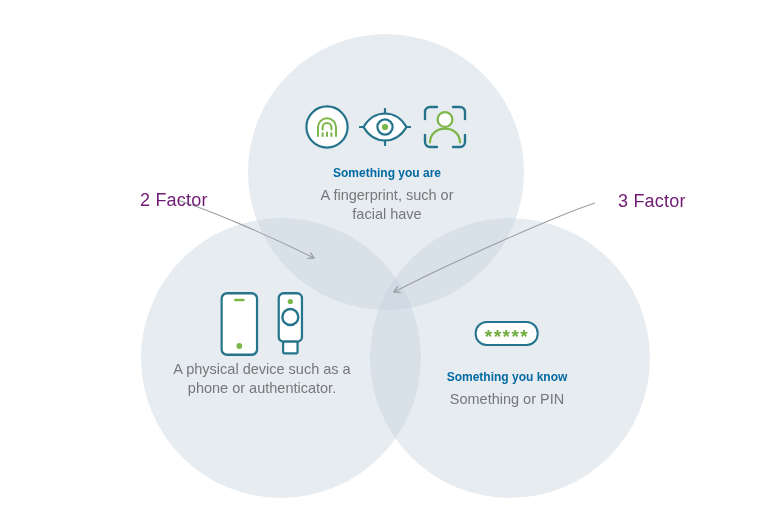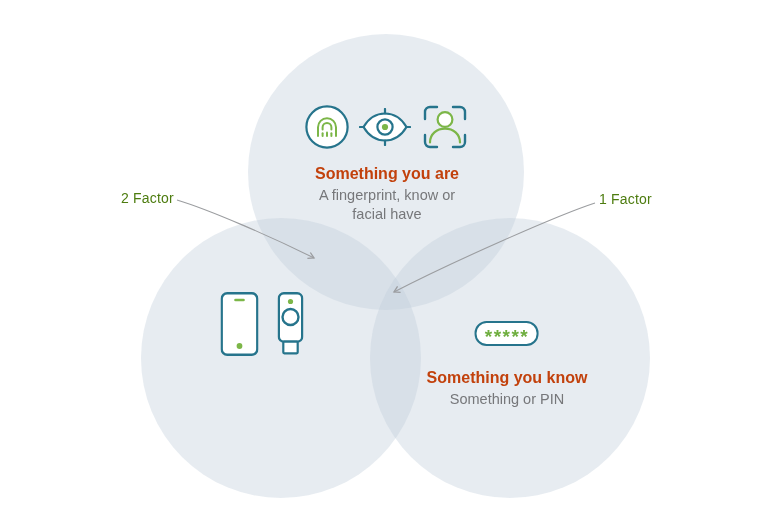--- a/index.html
+++ b/index.html
@@ -17,46 +17,47 @@
     background: rgba(192, 204, 218, 0.38);
   }
   .circle-are  { left: 248px; top: 34px;  width: 276px; height: 276px; }
   .circle-have { left: 141px; top: 218px; width: 280px; height: 280px; }
   .circle-know { left: 370px; top: 218px; width: 280px; height: 280px; }
 
   .arrows { position: absolute; left: 0; top: 0; width: 768px; height: 520px; }
 
   .factor-label {
     position: absolute;
-    font-size: 14px;
-    color: #4d7c0f;
+    font-size: 18px;
+    color: #701a75;
     letter-spacing: 0.2px;
+    margin-left: 19px;
   }
   .label-two   { left: 121px; top: 190px; }
   .label-three { left: 599px; top: 191px; }
 
   .content {
     position: absolute;
     display: flex;
     flex-direction: column;
     align-items: center;
     text-align: center;
   }
   .content-are  { left: 387px; top: 102px; transform: translateX(-50%); }
   .content-have { left: 262px; top: 292px; transform: translateX(-50%); }
   .content-know { left: 507px; top: 321px; transform: translateX(-50%); }
 
   .icon-row { display: flex; }
   .icon-row-are  { gap: 10px; align-items: center; height: 50px; }
   .icon-row-have { gap: 19px; align-items: flex-start; height: 65px; }
 
   .venn-title {
-    font-size: 16px;
+    font-size: 12px;
     font-weight: bold;
-    color: #c2410c;
+    color: #0369a1;
     line-height: 19px;
   }
   .content-are  .venn-title { margin-top: 12px; }
   .content-have .venn-title { margin-top: 10px; }
   .content-know .venn-title { margin-top: 22px; text-align: center; }
 
   .venn-subtitle {
     font-size: 14.5px;
     color: #76777a;
     line-height: 18.5px;
@@ -97,21 +98,21 @@
     <defs>
       <marker id="arrowhead" viewBox="0 0 8 8" refX="6.2" refY="4" markerWidth="8" markerHeight="8" orient="auto">
         <path d="M1,1 L6.2,4 L1,7" fill="none" stroke="#9b9da0" stroke-width="1.2"></path>
       </marker>
     </defs>
     <path d="M177,200 C210,210 272,237 314,258" fill="none" stroke="#9b9da0" stroke-width="1.1" marker-end="url(#arrowhead)"></path>
     <path d="M595,203 C558,215 452,262 394,292" fill="none" stroke="#9b9da0" stroke-width="1.1" marker-end="url(#arrowhead)"></path>
   </svg>
 
   <div class="factor-label label-two">2 Factor</div>
-  <div class="factor-label label-three">1 Factor</div>
+  <div class="factor-label label-three">3 Factor</div>
 
   <div class="content content-are">
     <div class="icon-row icon-row-are">
       <svg width="44" height="44" viewBox="0 0 44 44">
         <circle cx="22" cy="22" r="20.6" fill="#ffffff" stroke="#26748c" stroke-width="2.2"></circle>
         <g fill="none" stroke="#7cb648" stroke-width="2" stroke-linecap="round">
           <path d="M13,31 v-8.8 a9,9 0 0 1 18,0 v8.8"></path>
           <path d="M17.6,24.5 v-2.2 a4.4,4.4 0 0 1 8.8,0 v2.2"></path>
           <path d="M17.6,28.2 v2.8"></path>
           <path d="M22,27.6 v3.4"></path>
@@ -135,39 +136,43 @@
           <path d="M32,4 h7 a5,5 0 0 1 5,5 v7"></path>
           <path d="M44,32 v7 a5,5 0 0 1 -5,5 h-7"></path>
           <path d="M16,44 h-7 a5,5 0 0 1 -5,-5 v-7"></path>
         </g>
         <circle cx="24" cy="16.5" r="7.4" fill="#ffffff" stroke="#7cb648" stroke-width="2.2"></circle>
         <path d="M9,39.5 c0,-8.5 6.7,-13.8 15,-13.8 s15,5.3 15,13.8" fill="none" stroke="#7cb648" stroke-width="2.2" stroke-linecap="round"></path>
       </svg>
     </div>
     <div class="venn-title">Something you are</div>
     <div class="venn-subtitle">
-      <span>A fingerprint, know or</span>
+      <span>A fingerprint, such or</span>
       <span>facial have</span>
     </div>
   </div>
 
   <div class="content content-have">
     <div class="icon-row icon-row-have">
       <svg width="38" height="64" viewBox="0 0 38 64">
         <rect x="1.2" y="1.2" width="35.6" height="61.6" rx="5.5" fill="#ffffff" stroke="#26748c" stroke-width="2.4"></rect>
         <line x1="15" y1="8" x2="23" y2="8" stroke="#7cb648" stroke-width="2.6" stroke-linecap="round"></line>
         <circle cx="19" cy="54" r="2.9" fill="#7cb648"></circle>
       </svg>
       <svg width="26" height="63" viewBox="0 0 26 63">
         <rect x="1.3" y="1.3" width="23.4" height="48.4" rx="5" fill="#ffffff" stroke="#26748c" stroke-width="2.4"></rect>
         <circle cx="13" cy="9.5" r="2.6" fill="#7cb648"></circle>
         <circle cx="13" cy="25" r="8" fill="#ffffff" stroke="#26748c" stroke-width="2.4"></circle>
         <rect x="5.8" y="49.7" width="14.4" height="11.6" rx="1" fill="#ffffff" stroke="#26748c" stroke-width="2.2"></rect>
       </svg>
     </div>
+    <div class="venn-subtitle">
+      <span>A physical device such as a</span>
+      <span>phone or authenticator.</span>
+    </div>
   </div>
 
   <div class="content content-know">
     <div class="pill">
       <span class="mask">*****</span>
     </div>
     <div class="venn-title">Something you know</div>
     <div class="venn-subtitle">
       <span>Something or PIN</span>
     </div>

